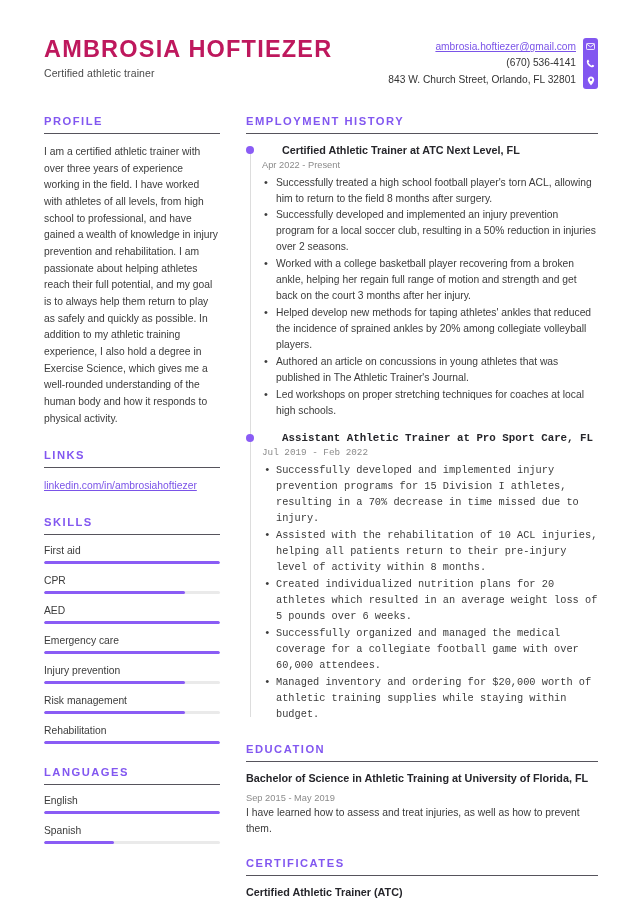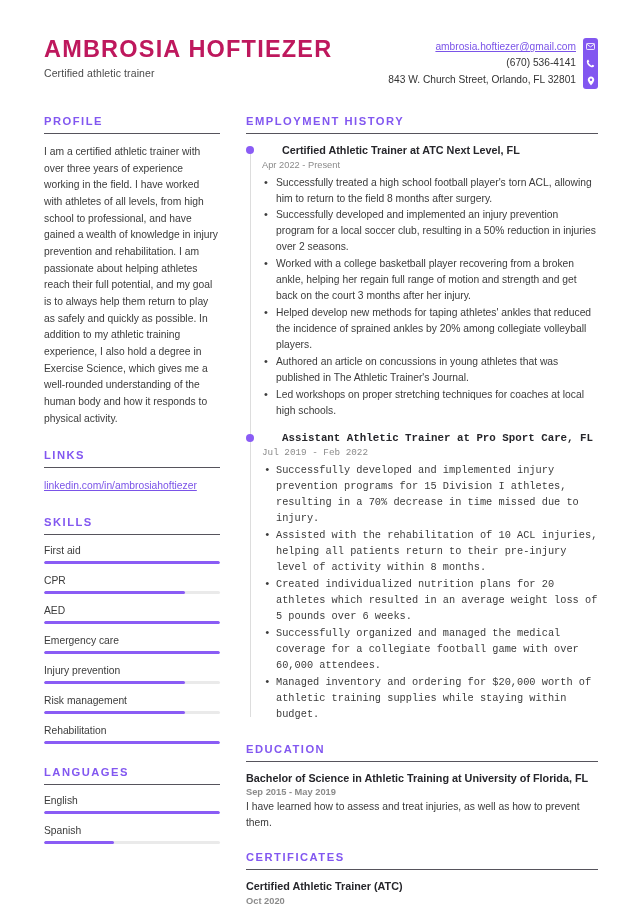--- a/index.html
+++ b/index.html
@@ -183,22 +183,21 @@
   .entry:last-child { margin-bottom: 0; }
   .entry-title {
     font-size: 10.8px;
     font-weight: bold;
     color: #26262b;
     line-height: 1.35;
   }
   .entry-dates {
     font-size: 9.3px;
     color: #8b8b8b;
-    margin-top: 2px;
-    font-weight: bold;
+    margin-top: 8px;
   }
   .entry-desc {
     font-size: 10.3px;
     line-height: 1.55;
     color: #3b3b3b;
     margin-top: 2px;
   }
   .section-main { margin-bottom: 20px; }
   .section-main .rule { margin-bottom: 9px; }
 </style>

